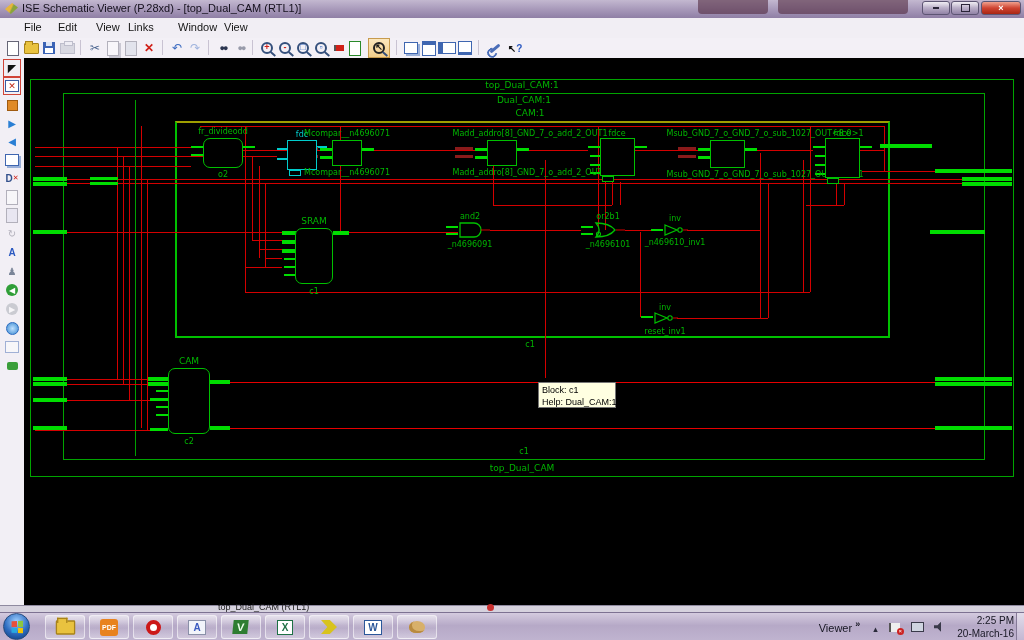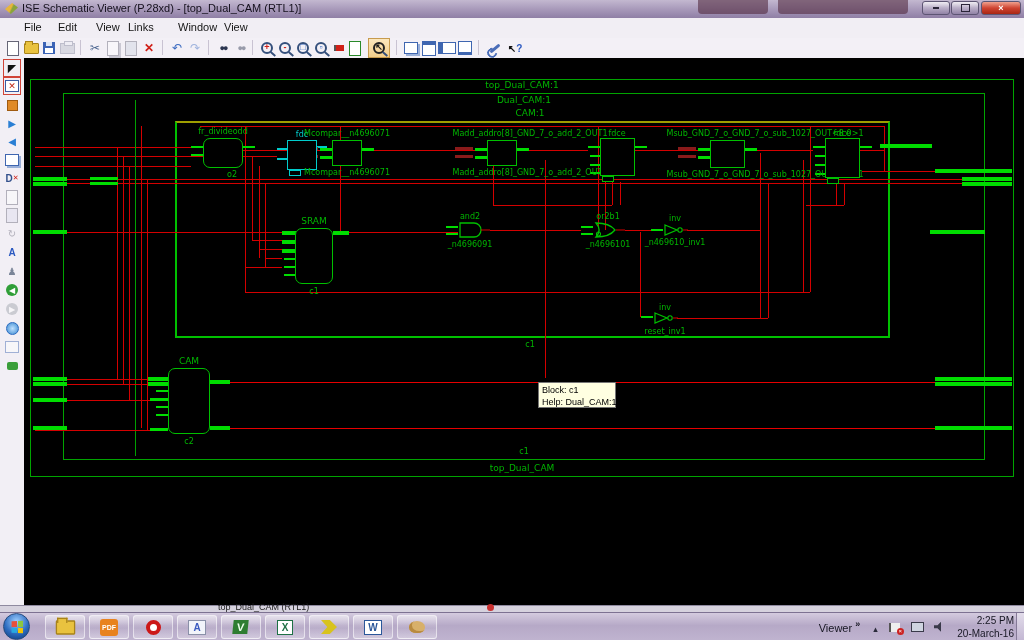--- a/index.html
+++ b/index.html
@@ -422,21 +422,21 @@
 
 <span class="glabel big" style="left:522px;top:81px">top_Dual_CAM:1</span>
 <span class="glabel big" style="left:524px;top:96px">Dual_CAM:1</span>
 <span class="glabel big" style="left:530px;top:109px">CAM:1</span>
 <span class="glabel" style="left:530px;top:340px">c1</span>
 <span class="glabel" style="left:524px;top:447px">c1</span>
 <span class="glabel big" style="left:522px;top:464px">top_Dual_CAM</span>
 
 <div class="blk rnd" style="left:203px;top:138px;width:40px;height:30px"></div>
 <span class="glabel" style="left:223px;top:127px">fr_divideodd</span>
-<span class="glabel" style="left:232px;top:170px">o2</span>
+<span class="glabel" style="left:223px;top:170px">o2</span>
 
 <div class="blk cyan" style="left:287px;top:140px;width:30px;height:30px"></div>
 <div class="blk cyan" style="left:289px;top:170px;width:12px;height:6px"></div>
 <span class="glabel cy" style="left:302px;top:130px">fdc</span>
 
 <div class="blk" style="left:332px;top:140px;width:30px;height:26px"></div>
 <span class="glabel" style="left:347px;top:129px">Mcompar__n4696071</span>
 <span class="glabel" style="left:347px;top:168px">Mcompar__n4696071</span>
 
 <div class="blk" style="left:487px;top:140px;width:30px;height:26px"></div>

